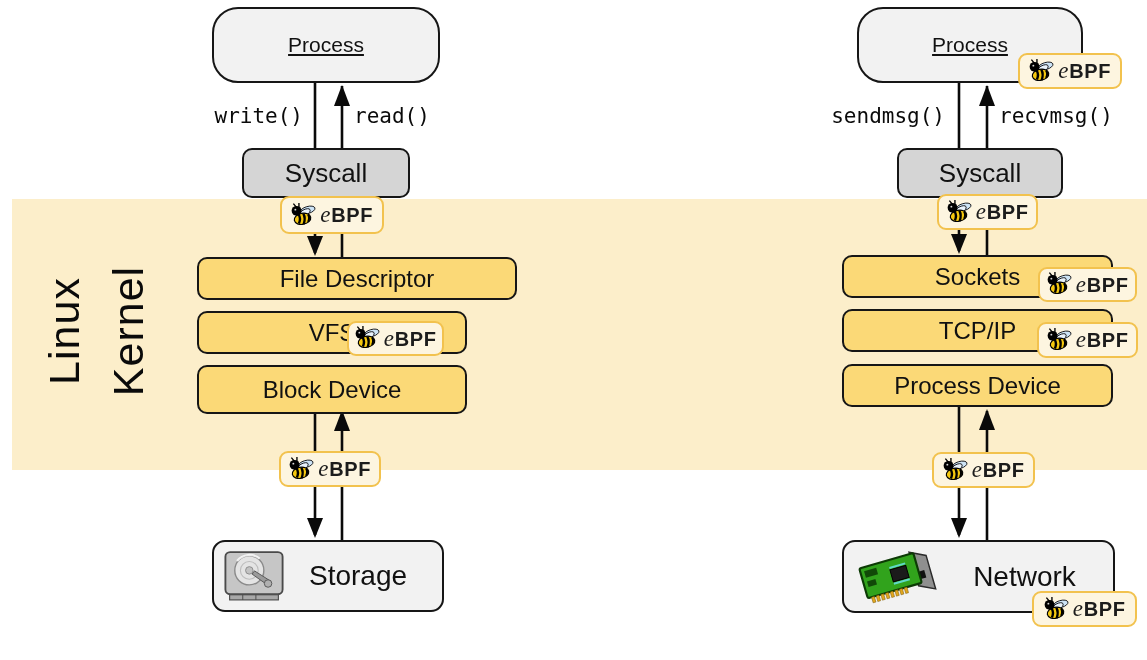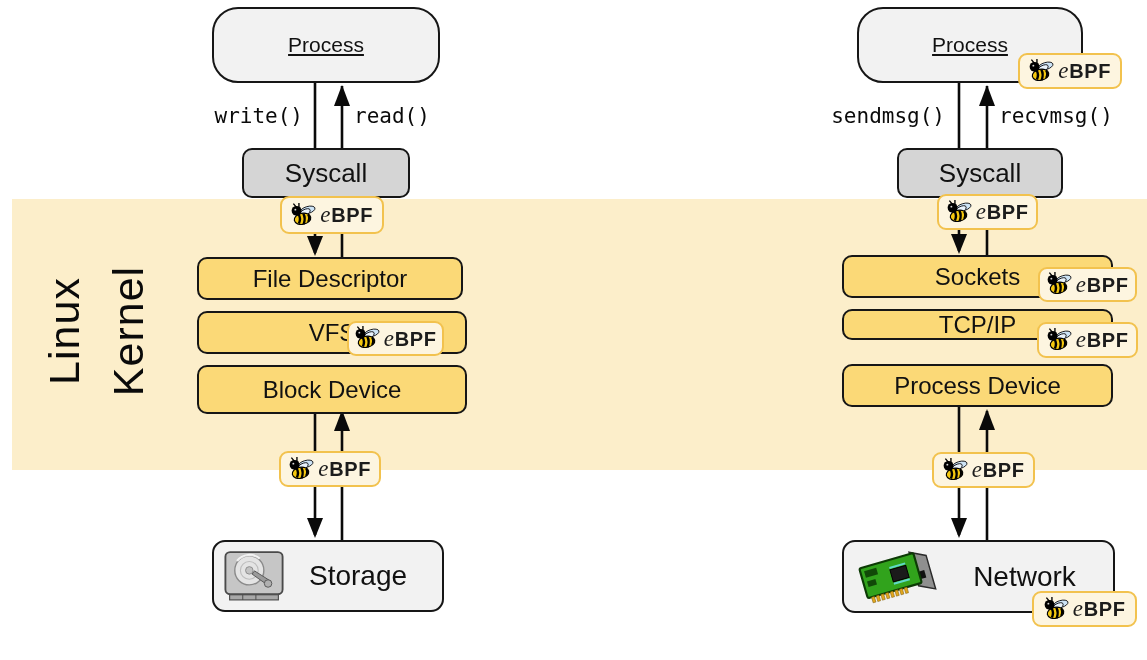--- a/index.html
+++ b/index.html
@@ -140,21 +140,21 @@
     <span>Syscall</span>
   </div>
 
   <div class="badge" style="left:280px;top:196px;width:104px;height:38px">
     <svg class="bee">
         <use href="#bee"></use>
       </svg>
     <span class="wordmark"><span class="e">e</span><span class="bpf">BPF</span></span>
   </div>
 
-  <div class="box layer" style="left:197px;top:257px;width:266px;height:43px">
+  <div class="box layer" style="left:197px;top:257px;width:320px;height:43px">
     <span>File Descriptor</span>
   </div>
 
   <div class="box layer" style="left:197px;top:311px;width:270px;height:43px">
     <span>VFS</span>
   </div>
   <div class="badge" style="left:347px;top:321px;width:97px;height:35px">
     <svg class="bee">
         <use href="#bee"></use>
       </svg>
@@ -206,21 +206,21 @@
   <div class="box layer" style="left:842px;top:255px;width:271px;height:43px">
     <span>Sockets</span>
   </div>
   <div class="badge" style="left:1038px;top:267px;width:99px;height:35px">
     <svg class="bee">
         <use href="#bee"></use>
       </svg>
     <span class="wordmark"><span class="e">e</span><span class="bpf">BPF</span></span>
   </div>
 
-  <div class="box layer" style="left:842px;top:309px;width:271px;height:31px">
+  <div class="box layer" style="left:842px;top:309px;width:271px;height:43px">
     <span>TCP/IP</span>
   </div>
   <div class="badge" style="left:1037px;top:322px;width:101px;height:36px">
     <svg class="bee">
         <use href="#bee"></use>
       </svg>
     <span class="wordmark"><span class="e">e</span><span class="bpf">BPF</span></span>
   </div>
 
   <div class="box layer" style="left:842px;top:364px;width:271px;height:43px">

